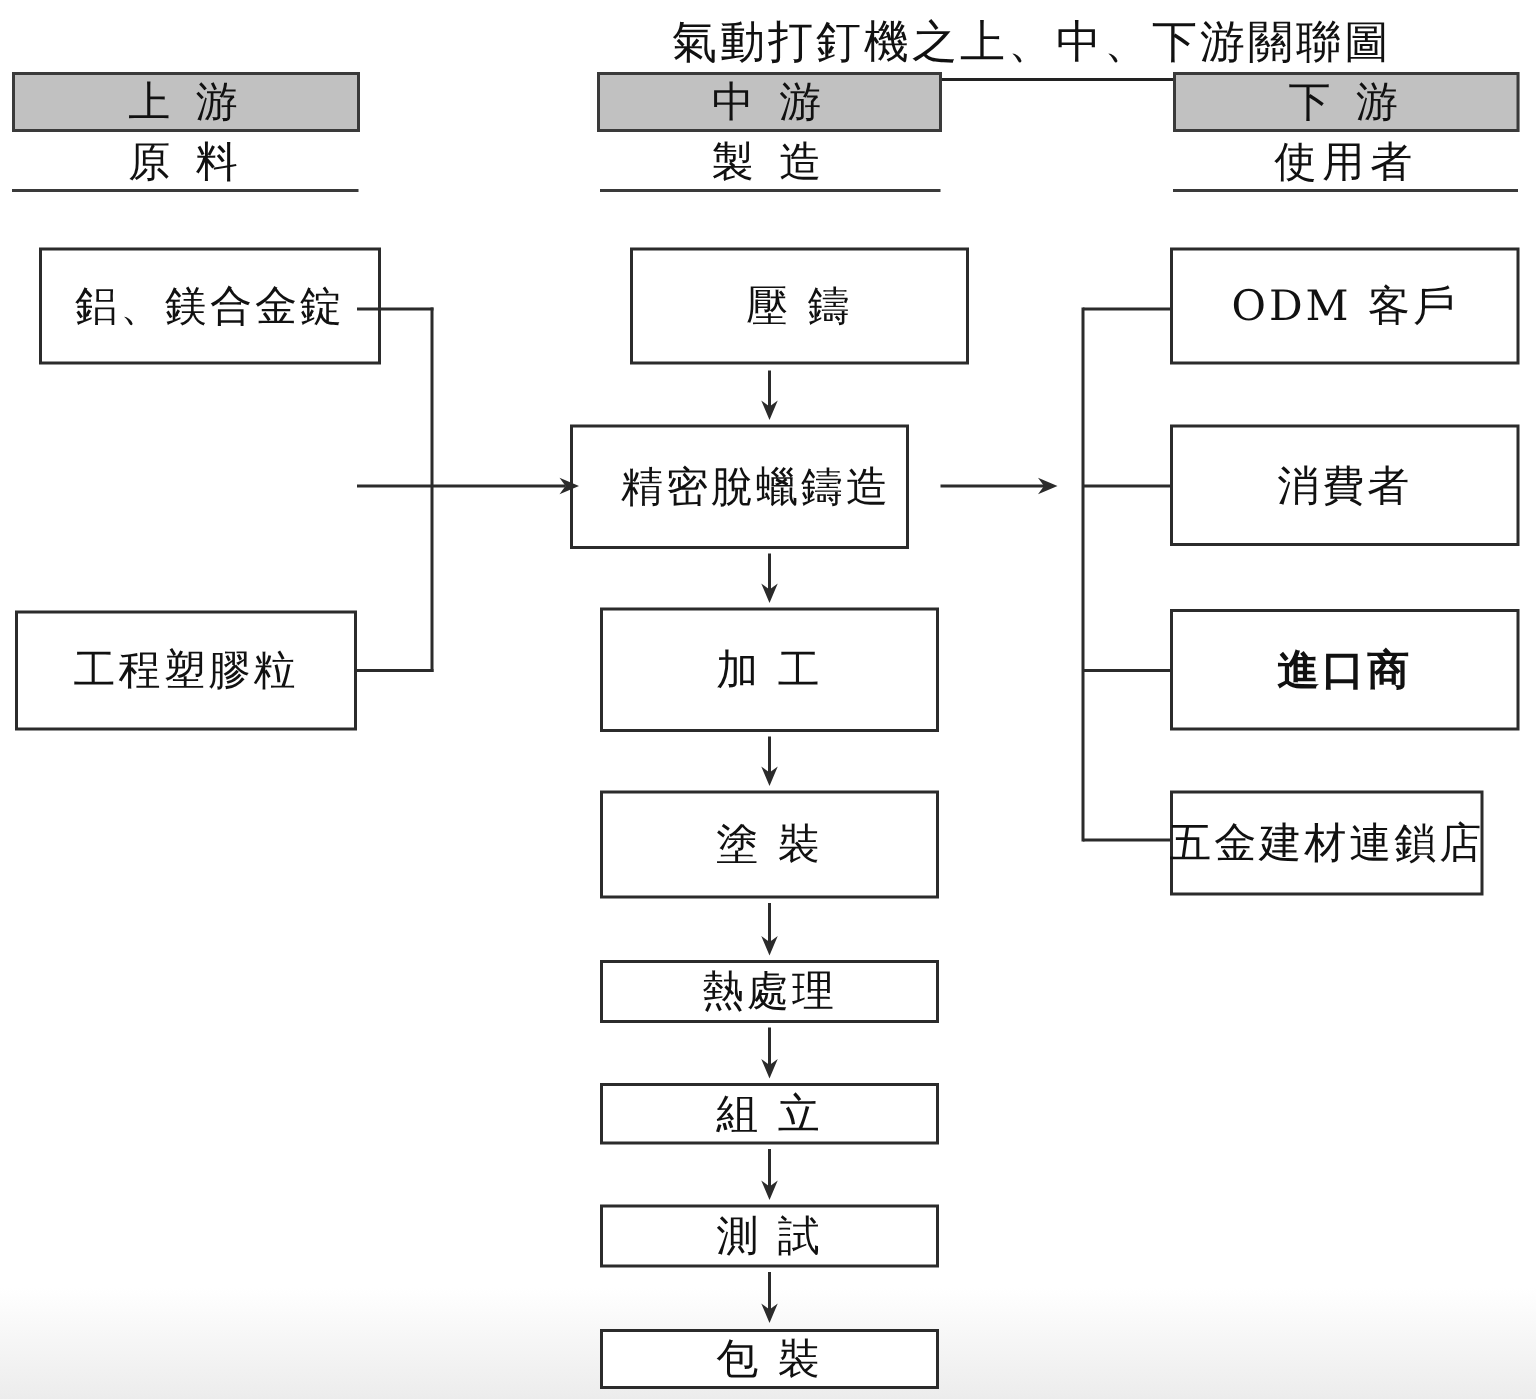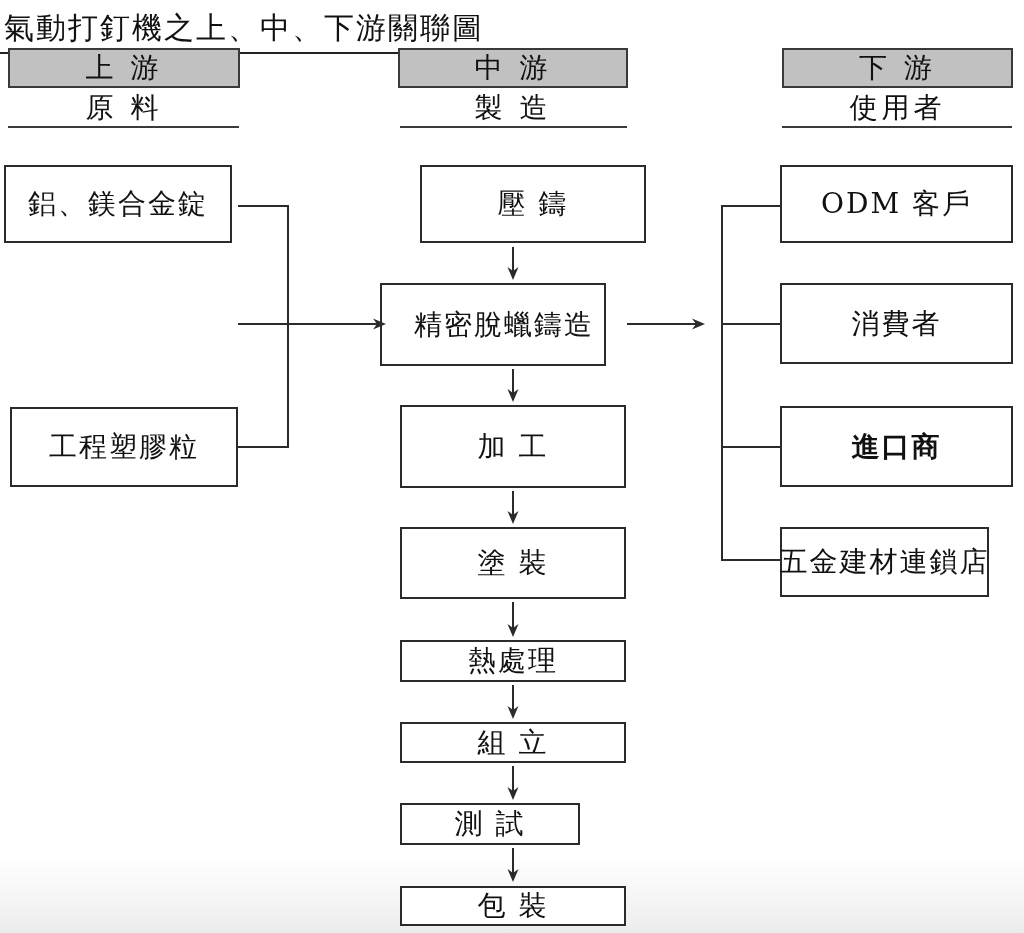--- a/index.html
+++ b/index.html
@@ -6,21 +6,21 @@
   #page{
     position:relative;
     width:1024px;height:933px;
     background:linear-gradient(to bottom,#ffffff 0%,#ffffff 92%,#ececec 100%);
     font-family:"DejaVu Serif","Liberation Serif",serif;
     color:#111;
     overflow:hidden;
   }
   .title{
     position:absolute;left:0;top:8px;width:932px;
-    text-align:left;font-size:30px;letter-spacing:2px;
+    text-align:right;font-size:30px;letter-spacing:2px;
   }
   .title span{
     display:inline-block;
     border-bottom:2px solid #222;
     padding:0 4px 3px 4px;
   }
   .hdr{
     position:absolute;height:40px;
     background:#c1c1c1;
     border:2px solid #3a3a3a;
@@ -75,21 +75,21 @@
   <div class="subrule" style="left:400px;top:126px;width:227px;"></div>
 
   <div class="hdr" style="left:782px;top:48px;width:231px;">
     <span>下 游</span>
   </div>
   <div class="subtitle" style="left:782px;top:90px;width:231px;">
     <span>使用者</span>
   </div>
   <div class="subrule" style="left:782px;top:126px;width:230px;"></div>
 
-  <div class="node" style="left:4px;top:165px;width:228px;height:78px;">
+  <div class="node" style="left:26px;top:165px;width:228px;height:78px;">
     <span>鋁、鎂合金錠</span>
   </div>
   <div class="node" style="left:10px;top:407px;width:228px;height:80px;">
     <span>工程塑膠粒</span>
   </div>
 
   <div class="node" style="left:400px;top:165px;width:226px;height:78px;margin-left:20px;">
     <span>壓 鑄</span>
   </div>
   <div class="node" style="left:380px;top:283px;width:226px;height:83px;padding-left:22px;">
@@ -100,21 +100,21 @@
   </div>
   <div class="node" style="left:400px;top:527px;width:226px;height:72px;">
     <span>塗 裝</span>
   </div>
   <div class="node" style="left:400px;top:640px;width:226px;height:42px;">
     <span>熱處理</span>
   </div>
   <div class="node" style="left:400px;top:722px;width:226px;height:41px;">
     <span>組 立</span>
   </div>
-  <div class="node" style="left:400px;top:803px;width:180px;height:42px;">
+  <div class="node" style="left:400px;top:803px;width:226px;height:42px;">
     <span>測 試</span>
   </div>
   <div class="node" style="left:400px;top:886px;width:226px;height:40px;">
     <span>包 裝</span>
   </div>
 
   <div class="node" style="left:780px;top:165px;width:233px;height:78px;">
     <span>ODM 客戶</span>
   </div>
   <div class="node" style="left:780px;top:283px;width:233px;height:81px;">

